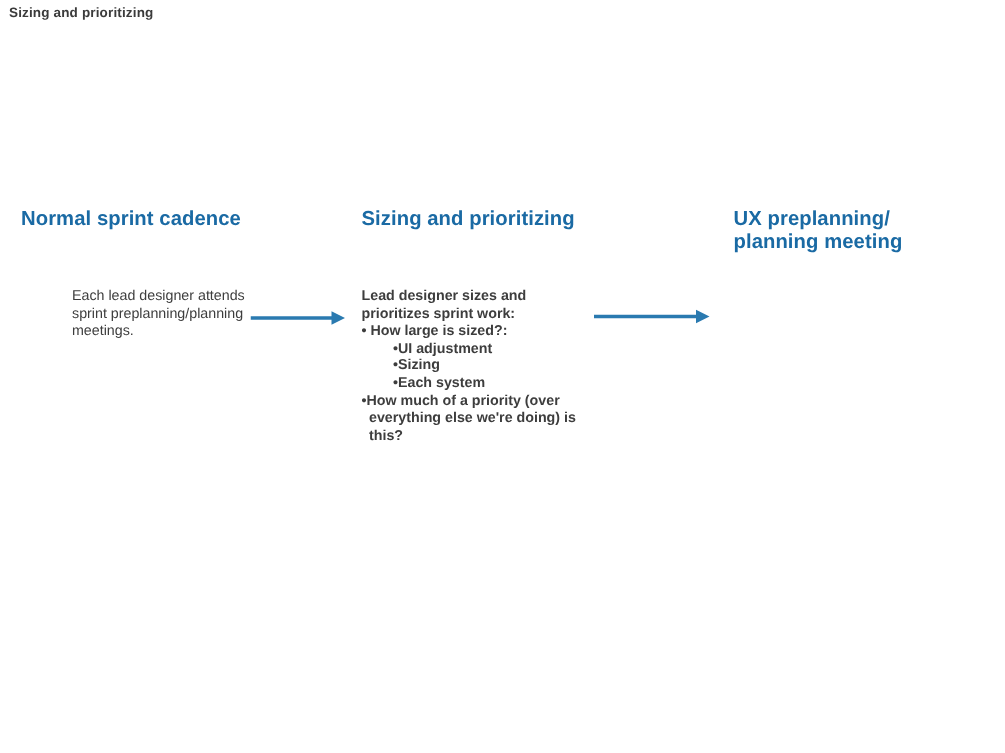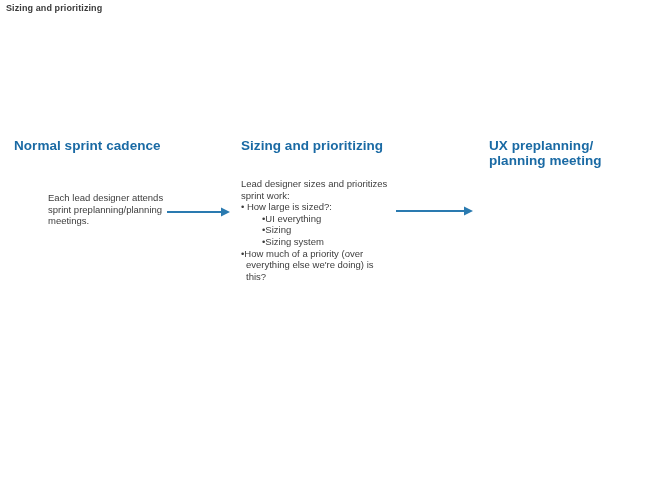--- a/index.html
+++ b/index.html
@@ -57,21 +57,21 @@
     margin: 0;
     white-space: pre-line;
   }
 
   
   #stage-1 { left: 14px; width: 160px; }
   #stage-1 .stage-body { margin-top: 39px; margin-left: 34px; }
 
   
   #stage-2 { left: 241px; width: 150px; }
-  #stage-2 .stage-body-wrap { margin-top: 25px; }
+  #stage-2 .stage-body-wrap { margin-top: 39px; font-weight: bold; }
 
   
   #stage-3 { left: 489px; width: 150px; }
   #stage-3 .stage-body { margin-top: 24px; }
 
   .bullet-list {
     list-style: none;
     margin: 0;
     padding: 0;
     font-size: 9.5px;
@@ -115,23 +115,23 @@
       <path d="M54 1.5 L63 6 L54 10.5 Z" fill="#2a7ab0"></path>
     </svg>
   </div>
 
   <div class="stage" id="stage-2">
     <div class="stage-heading">Sizing and prioritizing</div>
     <div class="stage-body-wrap">
       <div class="stage-body">Lead designer sizes and prioritizes sprint work:</div>
       <ul class="bullet-list">
         <li class="bullet-l1">• How large is sized?:</li>
-        <li class="bullet-l2">•UI everything</li>
+        <li class="bullet-l2">•UI adjustment</li>
         <li class="bullet-l2">•Sizing</li>
-        <li class="bullet-l2">•Sizing system</li>
+        <li class="bullet-l2">•Each system</li>
         <li class="bullet-l1-tight">•How much of a priority (over everything else we're doing) is this?</li>
       </ul>
     </div>
   </div>
 
   <div class="arrow" id="arrow-2" style="left:396px; top:193px;">
     <svg width="78" height="12" viewBox="0 0 78 12">
       <line x1="0" y1="6" x2="70" y2="6" stroke="#2a7ab0" stroke-width="2.2"></line>
       <path d="M68 1.5 L77 6 L68 10.5 Z" fill="#2a7ab0"></path>
     </svg>

